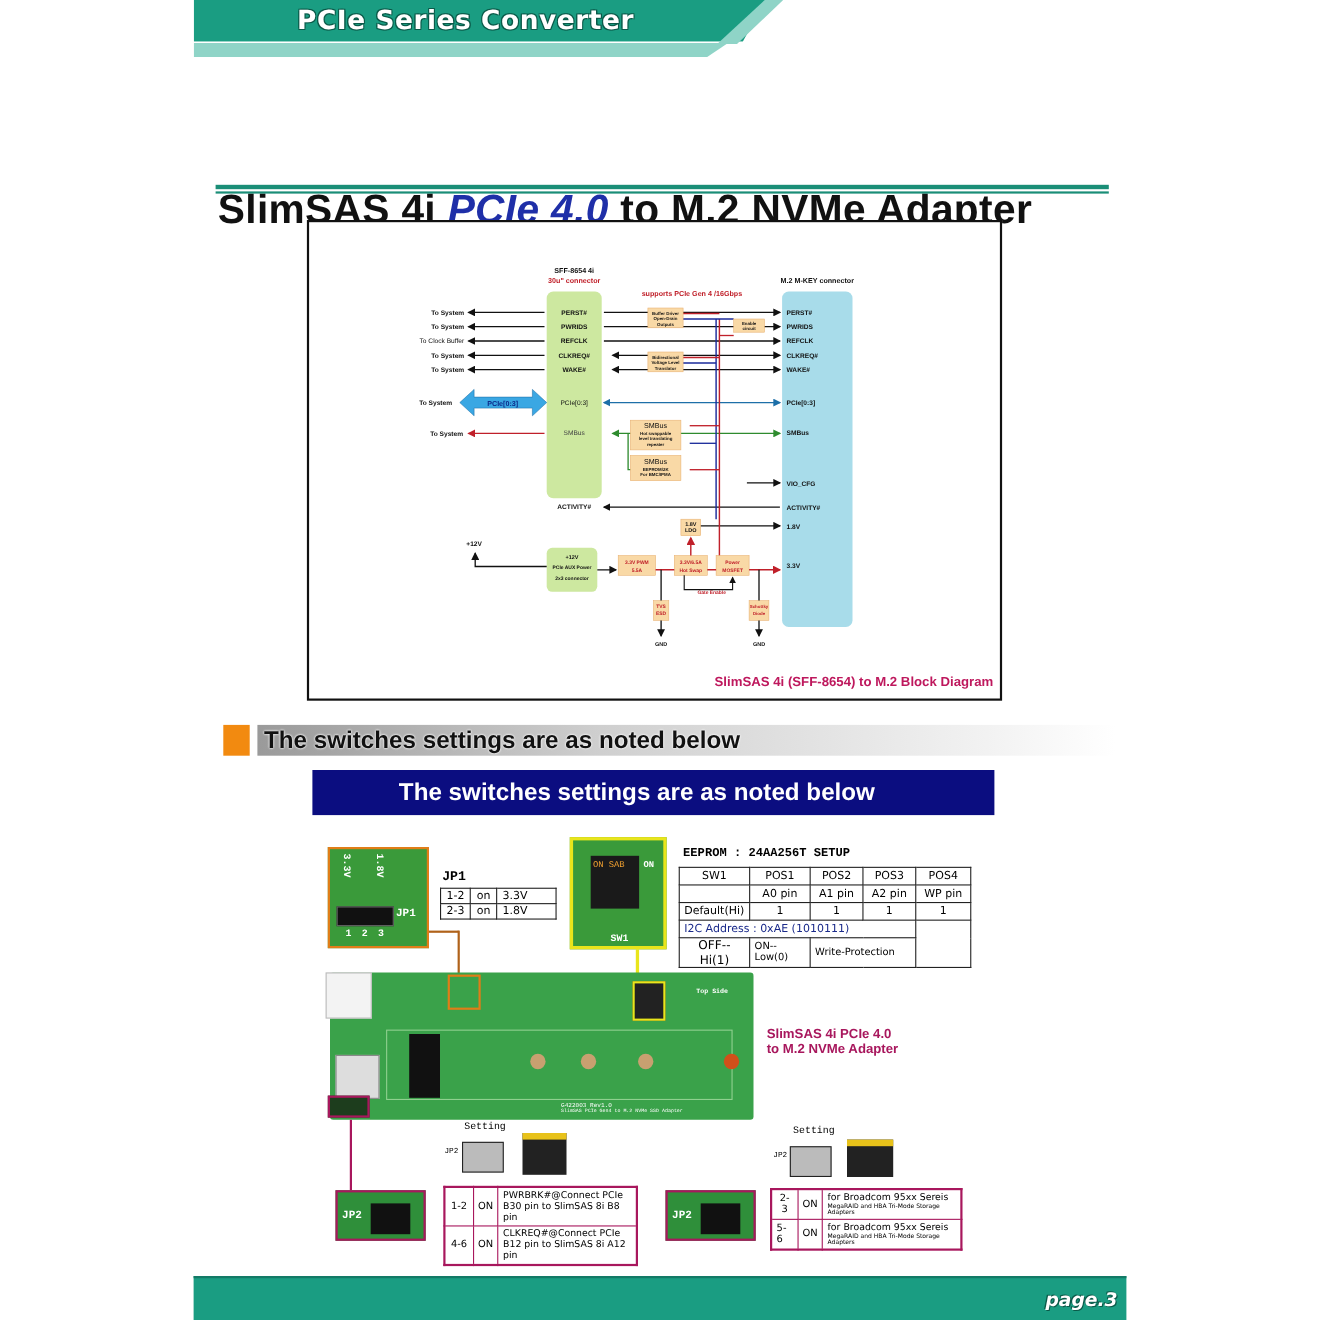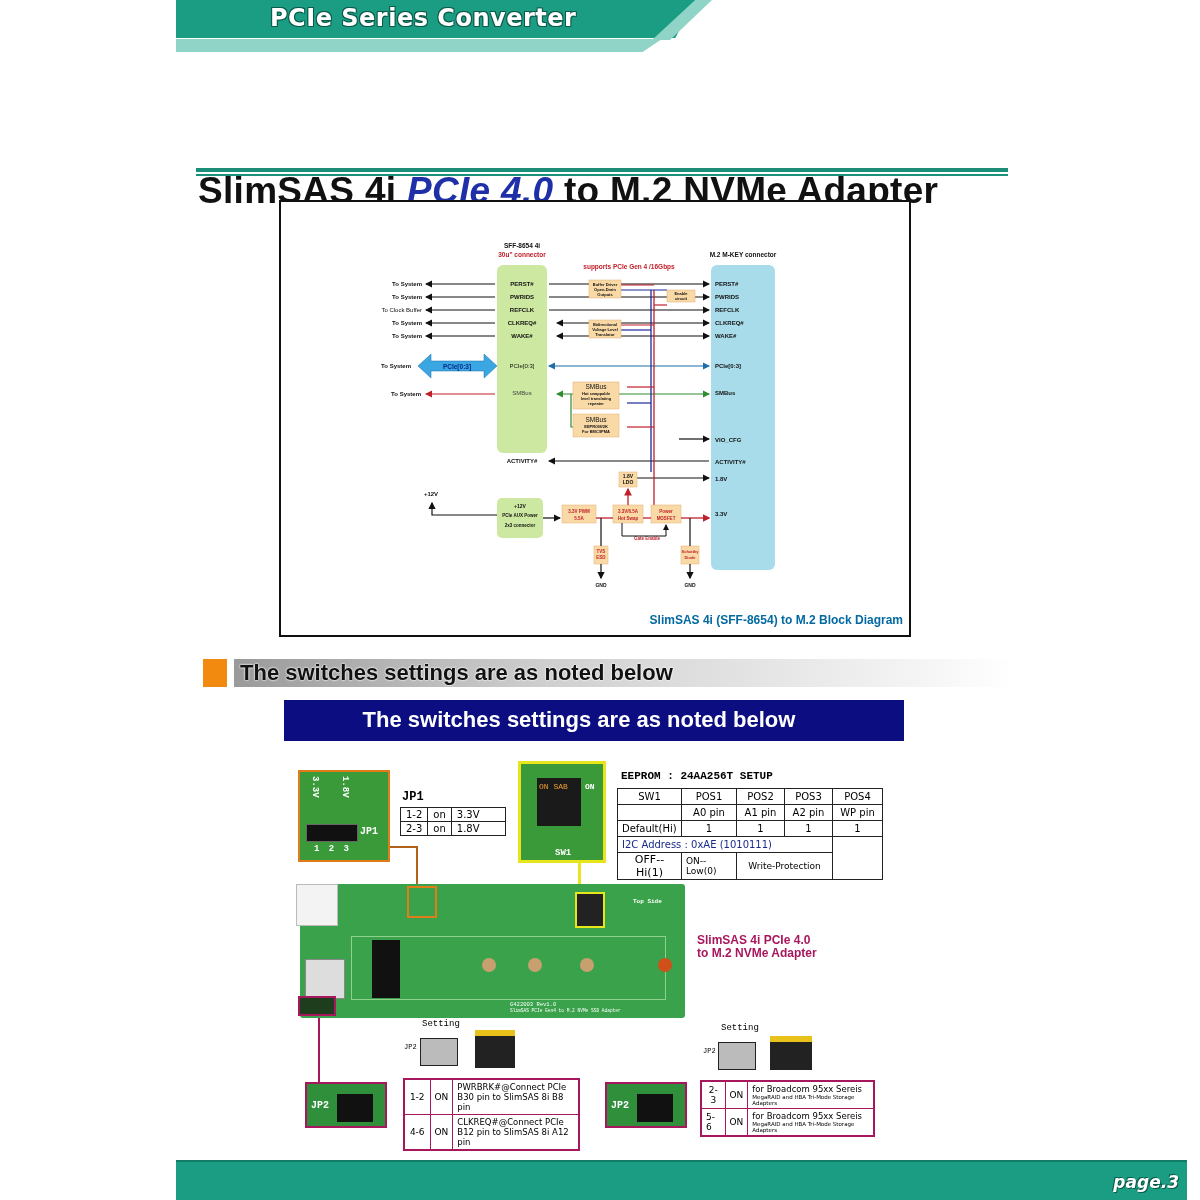--- a/index.html
+++ b/index.html
@@ -19,21 +19,21 @@
   
   .main-title { position: absolute; left: 198px; top: 122px; font-size: 37px; font-weight: bold; color: #111111;
     font-family: "Liberation Sans", sans-serif; letter-spacing: 0.3px; white-space: nowrap; margin-top: 48px; }
   .main-title .accent { color: #1f2fa8; font-style: italic; }
   .rule1 { position: absolute; left: 196px; top: 168px; width: 812px; height: 4px; background: #1a8e77; }
   .rule2 { position: absolute; left: 196px; top: 174px; width: 812px; height: 2px; background: #1a8e77; }
 
   
   .diagram { position: absolute; left: 279px; top: 200px; width: 632px; height: 437px; border: 2px solid #111; background: #fff; }
   .diagram svg { position: absolute; left: 0; top: 0; }
-  .diagram-caption { position: absolute; right: 6px; bottom: 8px; font-size: 12px; font-weight: bold; color: #0369a1;
+  .diagram-caption { position: absolute; right: 6px; bottom: 8px; font-size: 12px; font-weight: bold; color: #be185d;
     font-family: "Liberation Sans", sans-serif; text-align: right; }
 
   
   .sec-square { position: absolute; left: 203px; top: 659px; width: 24px; height: 28px; background: #f28a10; }
   .sec-bar { position: absolute; left: 234px; top: 659px; width: 780px; height: 28px;
     background: linear-gradient(90deg, #9a9a9a 0%, #cfcfcf 40%, #f2f2f2 85%, #ffffff 100%); }
   .sec-text { position: absolute; left: 240px; top: 660px; font-size: 22px; font-weight: bold; color: #111;
     font-family: "Liberation Sans", sans-serif; text-shadow: 0 0 2px #fff, 0 0 2px #fff; }
 
   .blue-bar { position: absolute; left: 284px; top: 700px; width: 620px; height: 41px; background: #0b0d80; }
@@ -56,21 +56,21 @@
 
   .pink-tbl { position: absolute; font-size: 8.5px; border: 2px solid #a8175d; }
   .pink-tbl td { border: 1px solid #a8175d; padding: 2px 4px; }
 
   .jp2-photo { position: absolute; width: 82px; height: 46px; background: #2f8f3a; border: 2px solid #a8175d; }
 
   .slim-label { position: absolute; left: 697px; top: 934px; font-size: 12px; font-weight: bold; color: #a8175d;
     line-height: 13px; font-family: "Liberation Sans", sans-serif; }
 
   
-  .footer { position: absolute; left: 176px; top: 1160px; width: 1011px; height: 40px; background: #1a9d82; border-top: 2px solid #137a66; }
+  .footer { position: absolute; left: 176px; top: 1160px; width: 848px; height: 40px; background: #1a9d82; border-top: 2px solid #137a66; }
   .page-num { position: absolute; right: 8px; top: 10px; font-size: 17px; font-style: italic; font-weight: bold; color: #fff;
     text-shadow: 1px 1px 0 #0b5a49, -1px -1px 0 #0b5a49; font-family: "DejaVu Sans", sans-serif; }
 </style>
 </head>
 <body>
 
 <div class="hdr-band"></div>
 <div class="hdr-slash"></div>
 <div class="hdr-light"></div>
 <div class="hdr-title">PCIe Series Converter</div>
@@ -330,21 +330,21 @@
     <td>1</td>
     <td>1</td>
   </tr>
   <tr>
     <td colspan="4" style="text-align:left;color:#1a2a8a">I2C Address : 0xAE (1010111)</td>
     <td style="border-bottom:none"></td>
   </tr>
   <tr>
     <td style="font-size:11px">OFF--Hi(1)</td>
     <td style="font-size:9px;text-align:left">ON--Low(0)</td>
-    <td colspan="2" style="font-size:9px;text-align:center">Write-Protection</td>
+    <td colspan="2" style="font-size:9px;text-align:left">Write-Protection</td>
     <td style="border-top:none"></td>
   </tr>
 </tbody>
   </table>
 
 <div class="pcb">
   <div style="position:absolute;left:51px;top:52px;width:315px;height:64px;border:1px solid #8fd08f;"></div>
   <div style="position:absolute;left:72px;top:56px;width:28px;height:58px;background:#111;"></div>
   <div style="position:absolute;left:5px;top:75px;width:40px;height:40px;background:#ddd;border:1px solid #888;"></div>
   <div style="position:absolute;left:107px;top:2px;width:30px;height:32px;border:2px solid #e07d18;"></div>

